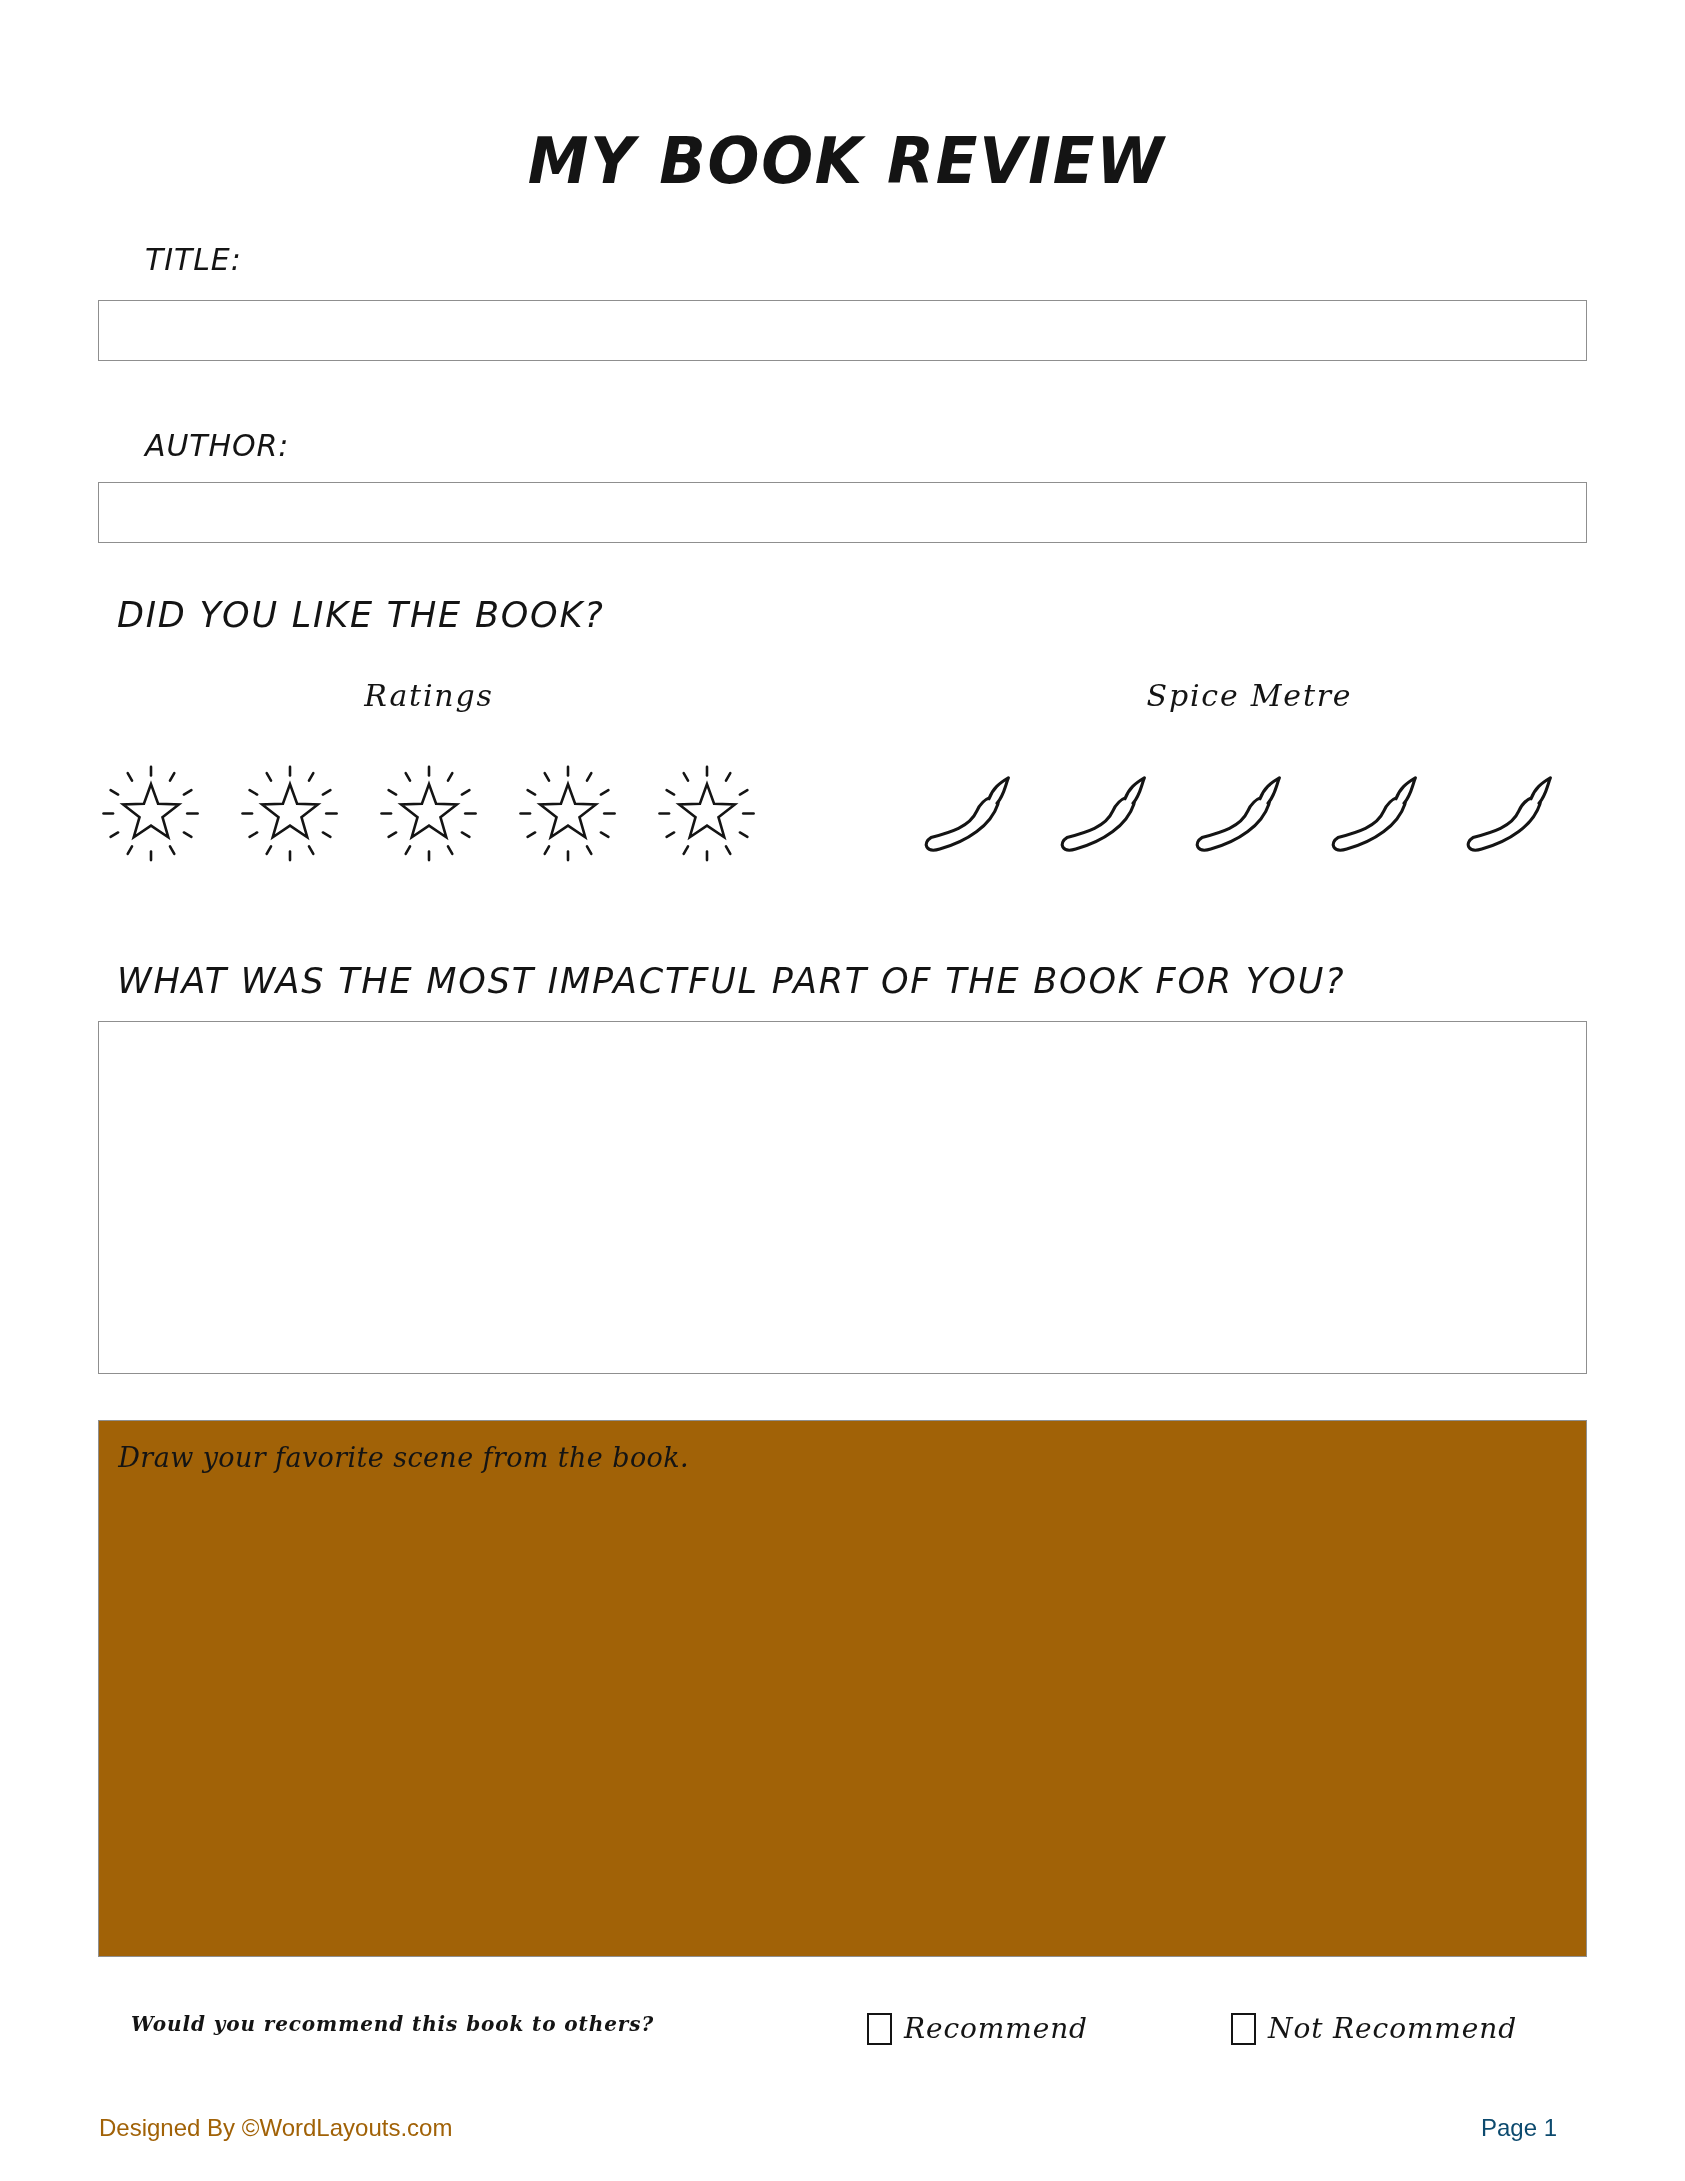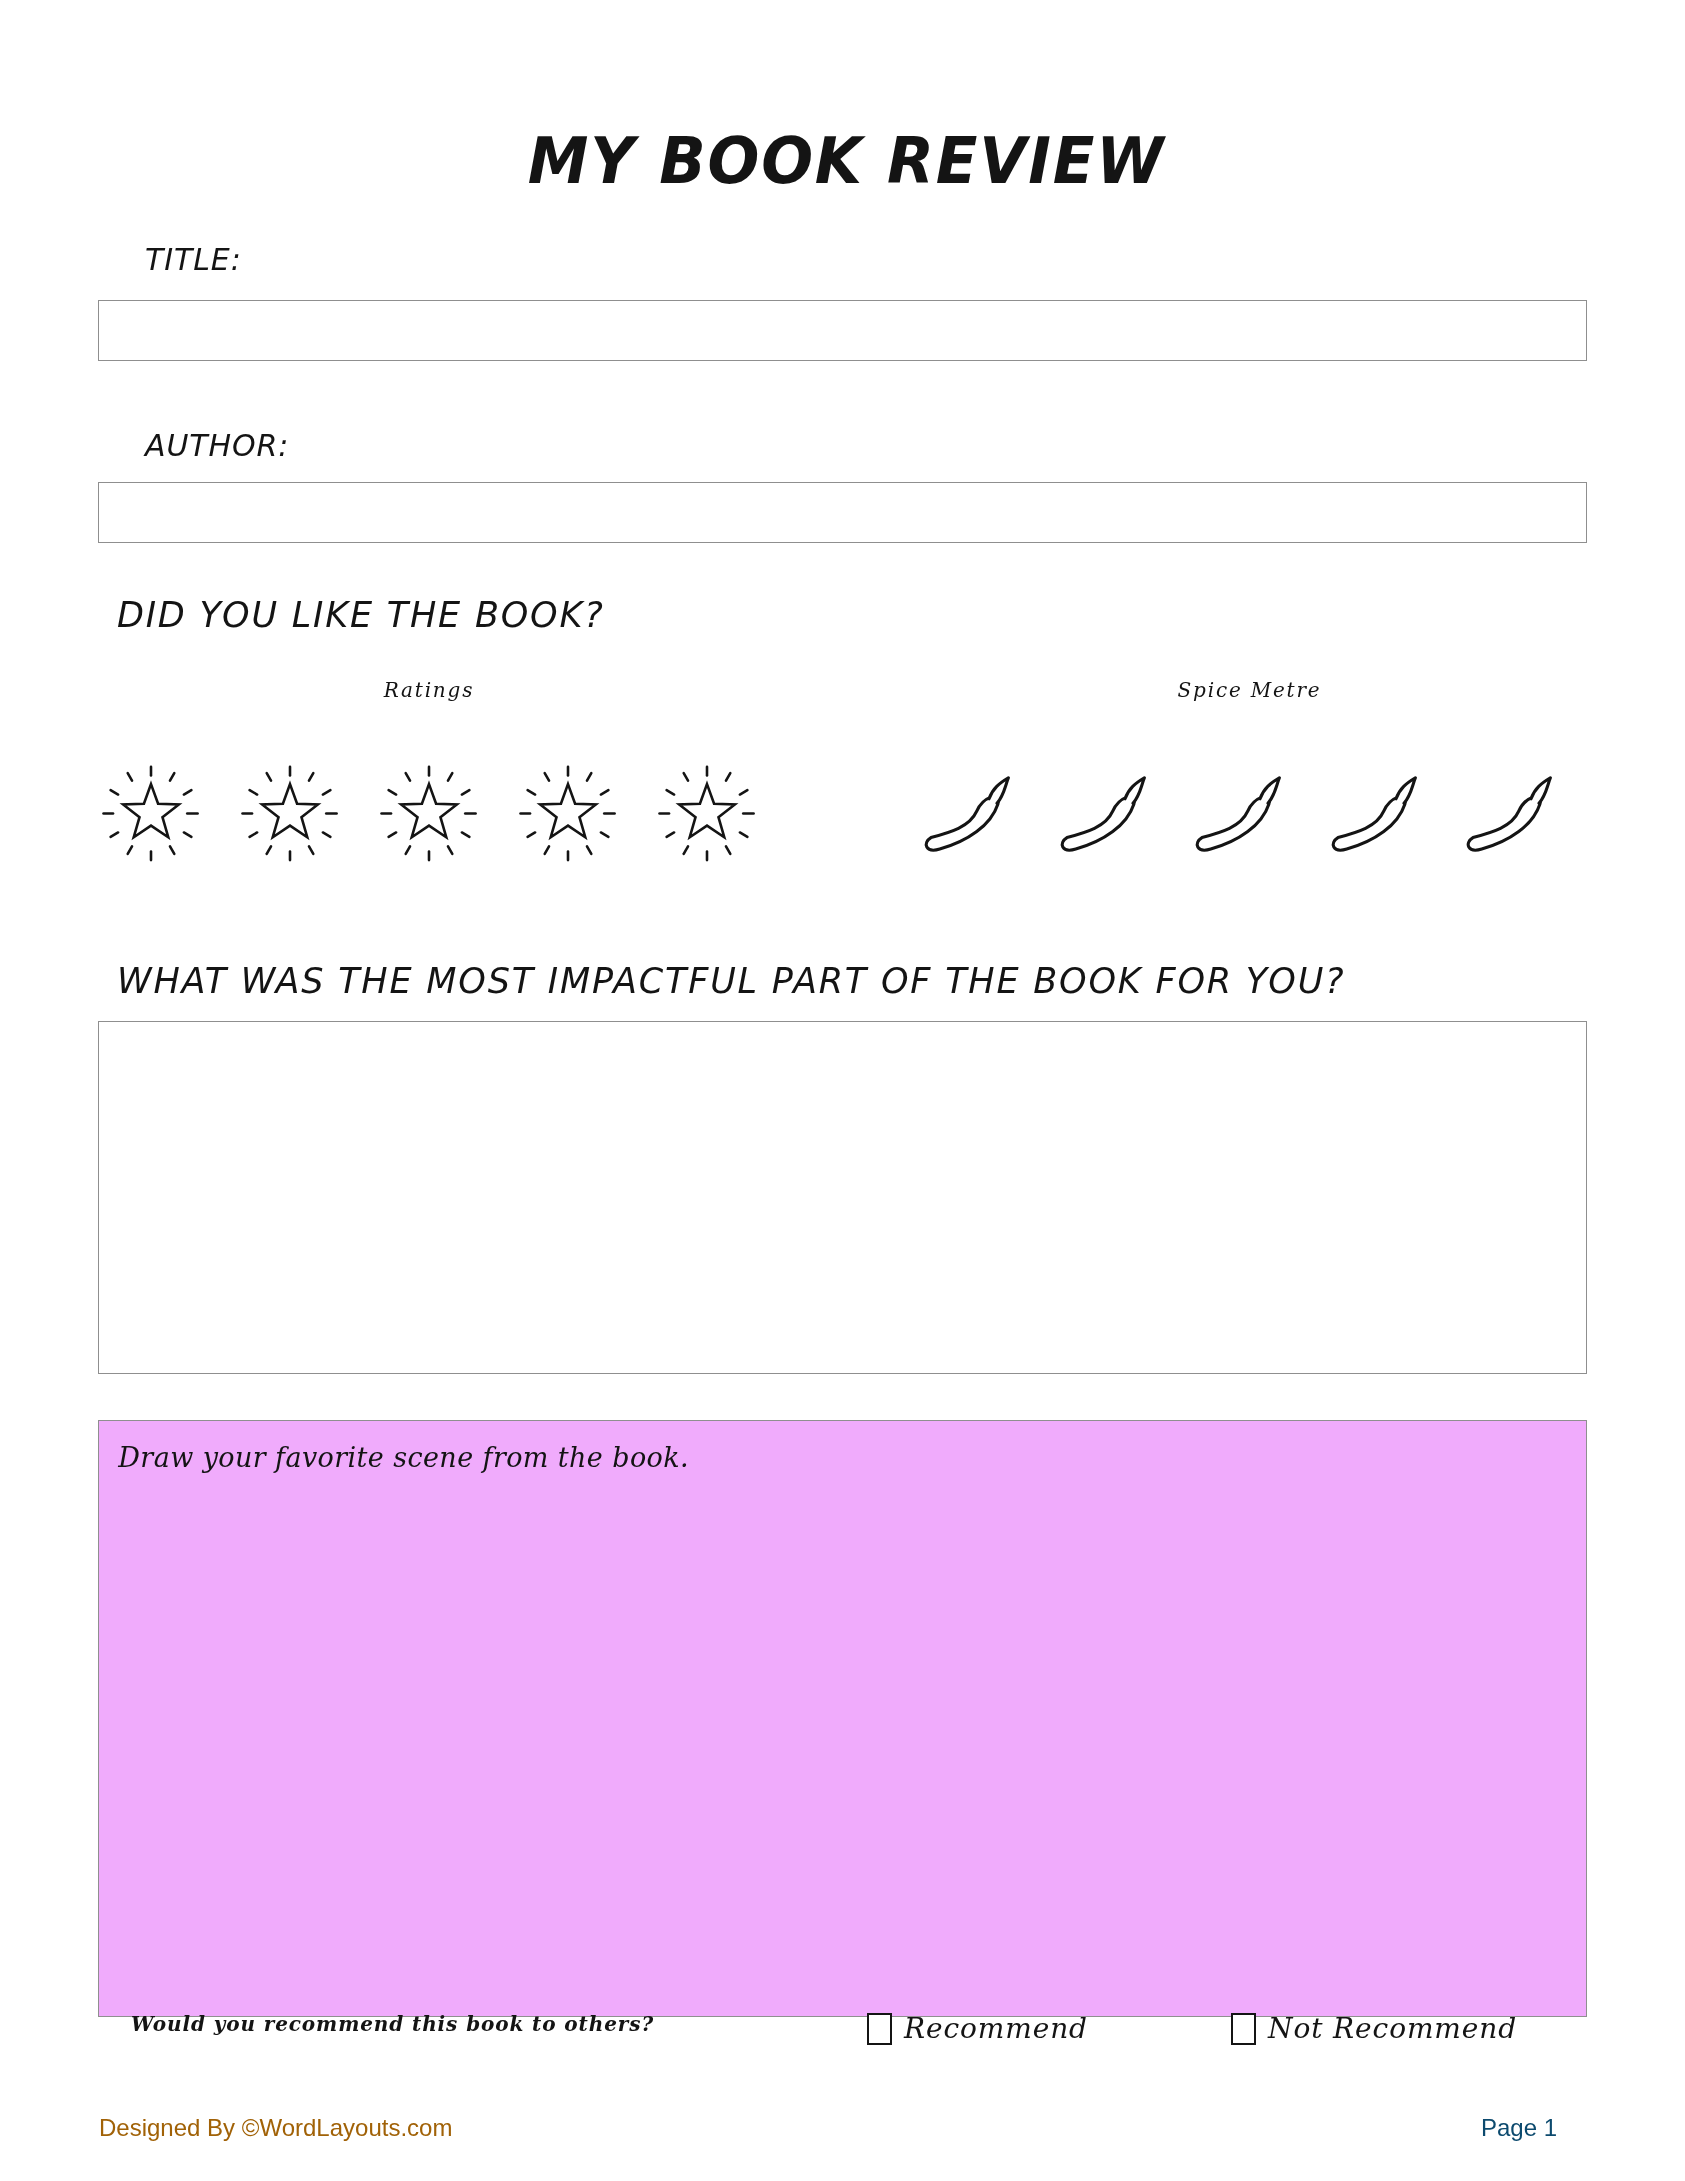--- a/index.html
+++ b/index.html
@@ -66,33 +66,33 @@
     font-family: "DejaVu Sans", sans-serif;
     font-size: 26px;
     padding: 12.3px 16px;
   }
 
   .draw-box {
     position: absolute;
     left: 98px;
     top: 1420px;
     width: 1489px;
-    height: 597px;
+    height: 537px;
     border: 1.8px solid #8f8f8f;
-    background: #f0abfc;
+    background: #a16207;
     box-sizing: border-box;
   }
   .draw-caption {
     position: absolute;
     left: 19.3px; top: 21px;
     font-size: 27px;
     letter-spacing: 0.4px;
   }
 
-  .mini-label { position: absolute; top: 678px; text-align: center; font-size: 20px; letter-spacing: 1.8px; }
+  .mini-label { position: absolute; top: 678px; text-align: center; font-size: 30px; letter-spacing: 1.8px; }
   .ratings-label { left: 99px; width: 660px; }
   .spice-label  { left: 915px; width: 669px; }
 
   .icon-row { position: absolute; display: flex; justify-content: space-between; }
   .stars-row   { left: 99px;  top: 760px; width: 660px; }
   .peppers-row { left: 915px; top: 776px; width: 669px; }
 
   .star-icon svg   { width: 104px; height: 107px; display: block; }
   .pepper-icon svg { width: 127px; height: 88px; display: block; }
 

